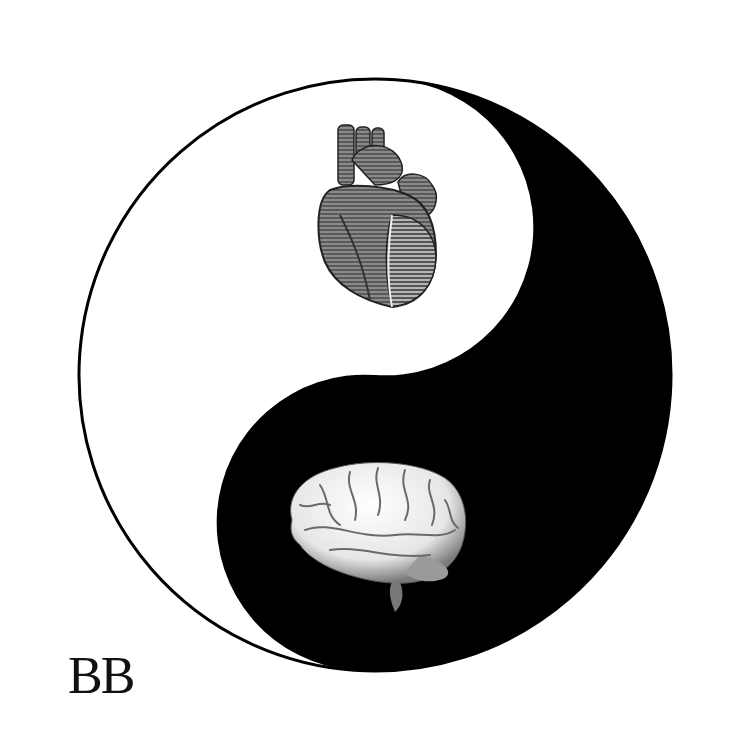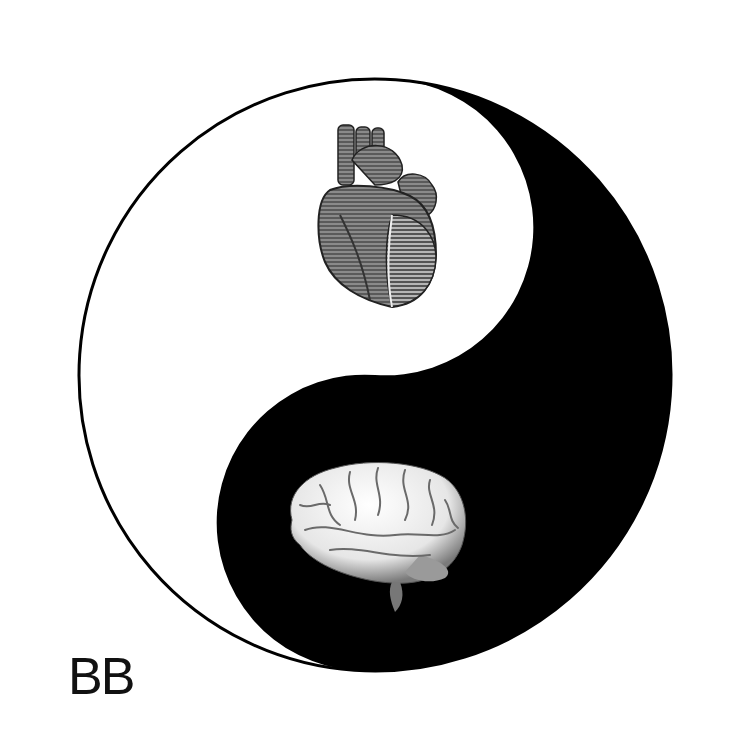--- a/index.html
+++ b/index.html
@@ -1,18 +1,18 @@
 <!DOCTYPE html>
 <html><head>
 <meta charset="utf-8">
 <style>
   html,body{margin:0;padding:0;background:#ffffff;}
   body{width:750px;height:750px;position:relative;overflow:hidden;font-family:"DejaVu Serif",serif;}
   #art{position:absolute;left:0;top:0;width:750px;height:750px;}
-  .sig{position:absolute;left:68px;top:650px;font-family:Liberation Sans, sans-serif;font-size:52px;color:#111;letter-spacing:-2px;line-height:1;}
+  .sig{position:absolute;left:68px;top:650px;font-family:Liberation Serif, serif;font-size:52px;color:#111;letter-spacing:-2px;line-height:1;}
 </style>
 </head>
 <body>
 
 <svg id="art" viewBox="0 0 750 750" xmlns="http://www.w3.org/2000/svg">
   <defs>
     <pattern id="hatch" width="4" height="4" patternUnits="userSpaceOnUse">
       <rect width="4" height="4" fill="#8a8a8a"></rect>
       <path d="M0 2 H4" stroke="#3a3a3a" stroke-width="1.2"></path>
     </pattern>

